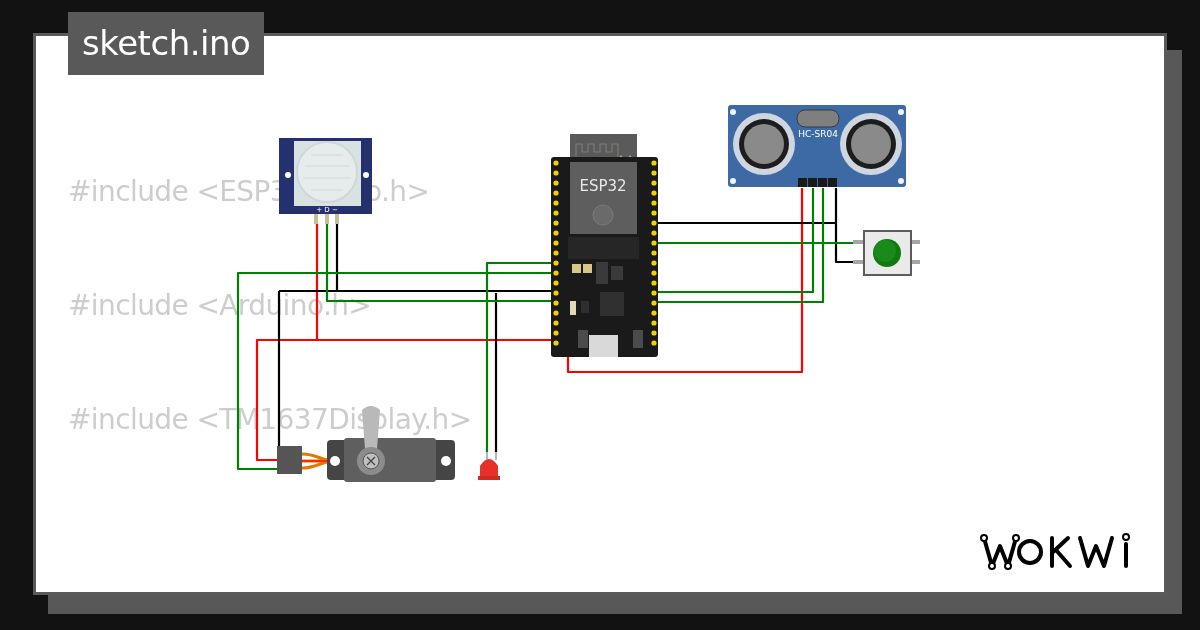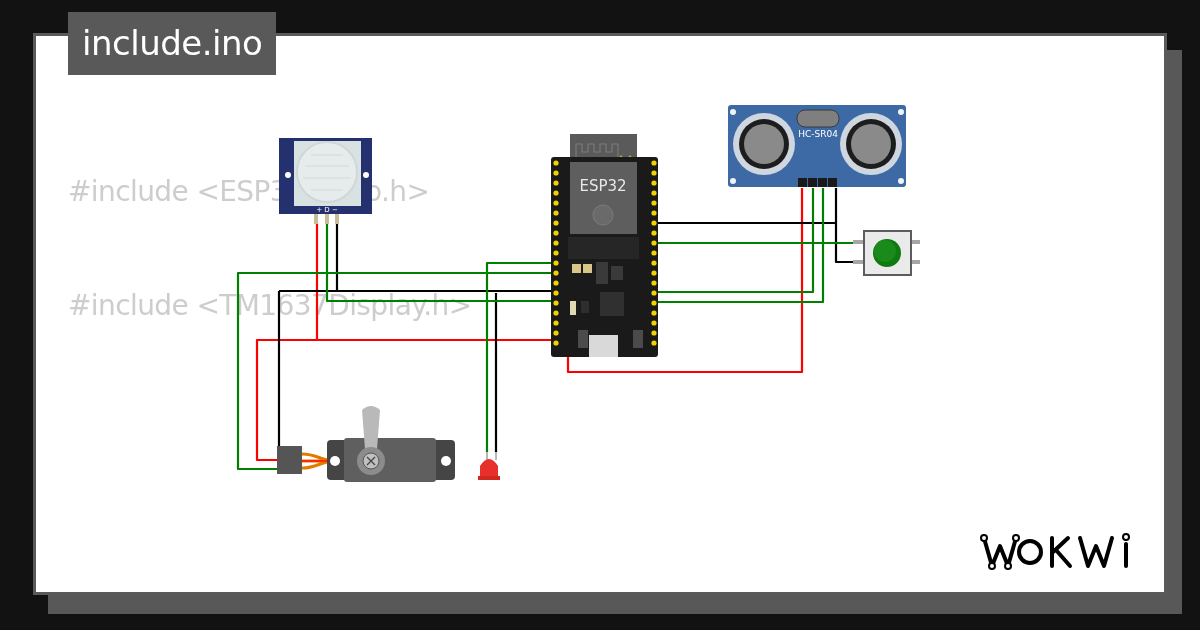--- a/index.html
+++ b/index.html
@@ -14,33 +14,34 @@
   .logo { position:absolute; left:978px; top:528px; }
 </style>
 </head>
 <body>
 
 <div class="shadow-card"></div>
 <div class="card">
   <div class="card-inner">
     <div class="code">
       <div class="code-line">#include &lt;ESP32Servo.h&gt;</div>
+      <div class="code-line">#include &lt;Arduino.h&gt;</div>
       <div class="code-line">#include &lt;TM1637Display.h&gt;</div>
       <div class="code-line"></div>
       
       
       
       
       
       
     </div>
   </div>
 </div>
 
-<div class="tab-label">include.ino</div>
+<div class="tab-label">sketch.ino</div>
 
 <svg class="circuit" width="1200" height="630" viewBox="0 0 1200 630">
 
   <g fill="none" stroke-width="2.2" stroke-linejoin="round">
 
     <path stroke="#ff0000" d="M317 222 V340 H257 V460 H280"></path>
     <path stroke="#ff0000" d="M317 340 H556 V352"></path>
     <path stroke="#ff0000" d="M568 352 V372 H802 V188"></path>
 
     <path stroke="#000000" d="M337 222 V291 H556"></path>

